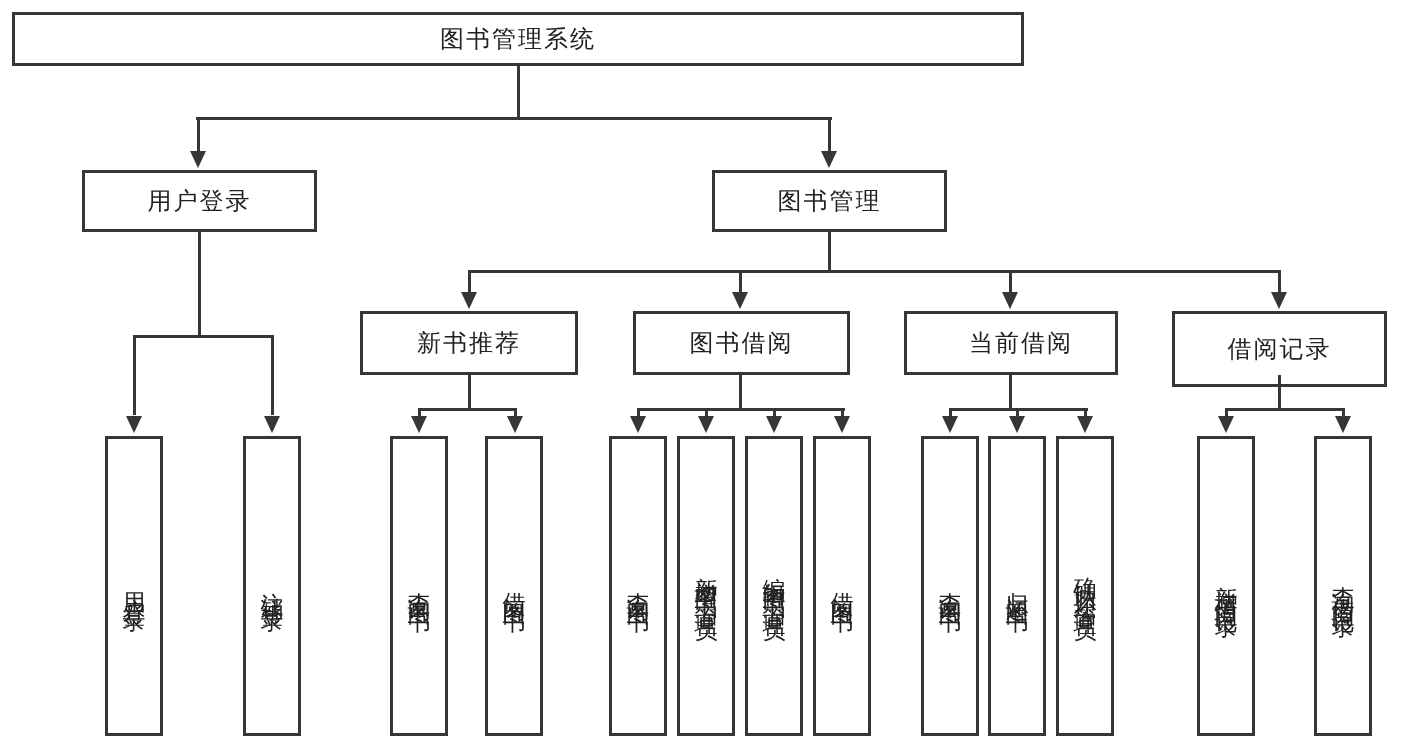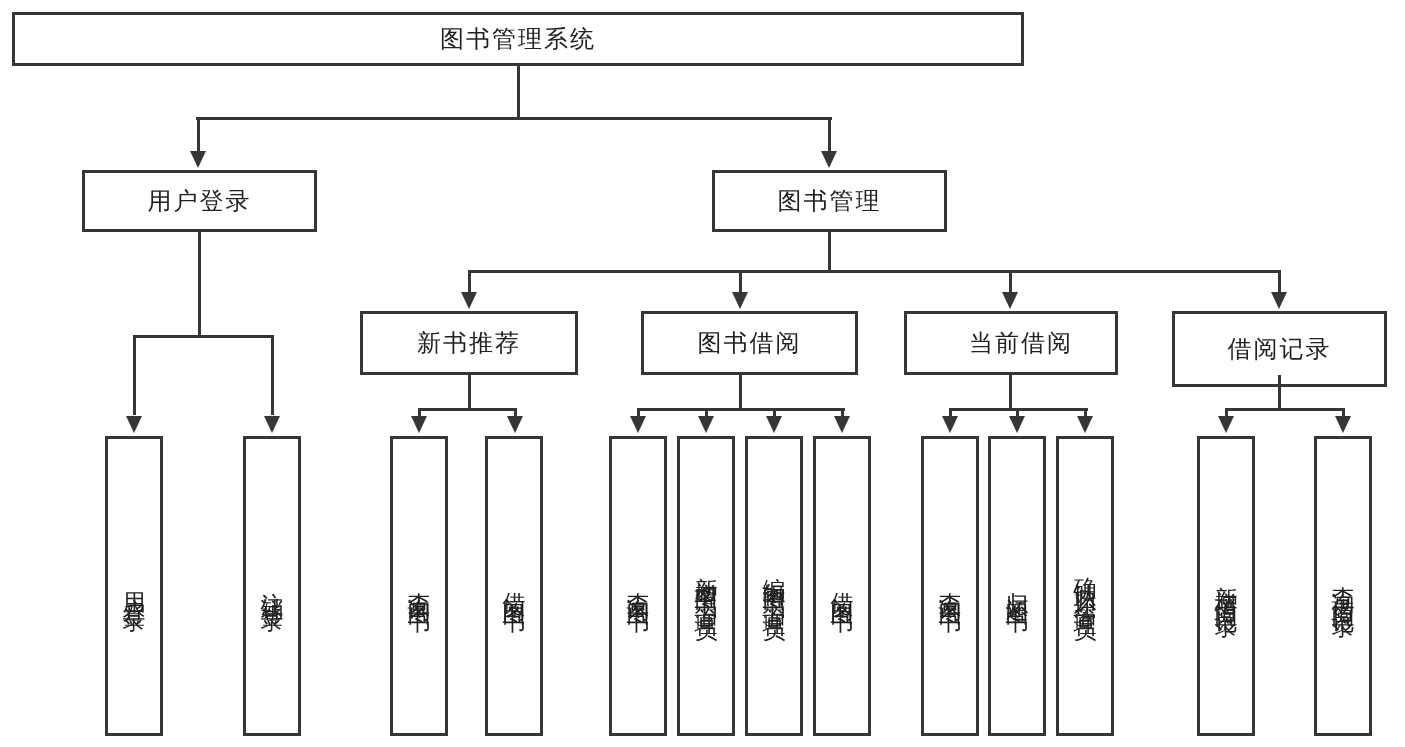--- a/index.html
+++ b/index.html
@@ -38,21 +38,21 @@
     width: 0; height: 0;
     border-left: 8px solid transparent;
     border-right: 8px solid transparent;
     border-top: 17px solid #363636;
   }
   
   #b-root { left: 12px;  top: 12px;  width: 1012px; height: 54px; }
   #b-ul   { left: 82px;  top: 170px; width: 235px;  height: 62px; }
   #b-bm   { left: 712px; top: 170px; width: 235px;  height: 62px; }
   #b-nb   { left: 360px; top: 311px; width: 218px;  height: 64px; }
-  #b-bb   { left: 633px; top: 311px; width: 217px;  height: 64px; margin-left: 8px; }
+  #b-bb   { left: 633px; top: 311px; width: 217px;  height: 64px; }
   #b-cb   { left: 904px; top: 311px; width: 214px;  height: 64px; padding-left: 20px; }
   #b-br   { left: 1172px;top: 311px; width: 215px;  height: 76px; }
   .leaf { top: 436px; width: 58px; height: 300px; }
   #lf1  { left: 105px; }  #lf2  { left: 243px; }
   #lf3  { left: 390px; }  #lf4  { left: 485px; }
   #lf5  { left: 609px; }  #lf6  { left: 677px; }
   #lf7  { left: 745px; }  #lf8  { left: 813px; }
   #lf9  { left: 921px; }  #lf10 { left: 988px; }
   #lf11 { left: 1056px; } #lf12 { left: 1197px; }
   #lf13 { left: 1314px; }

